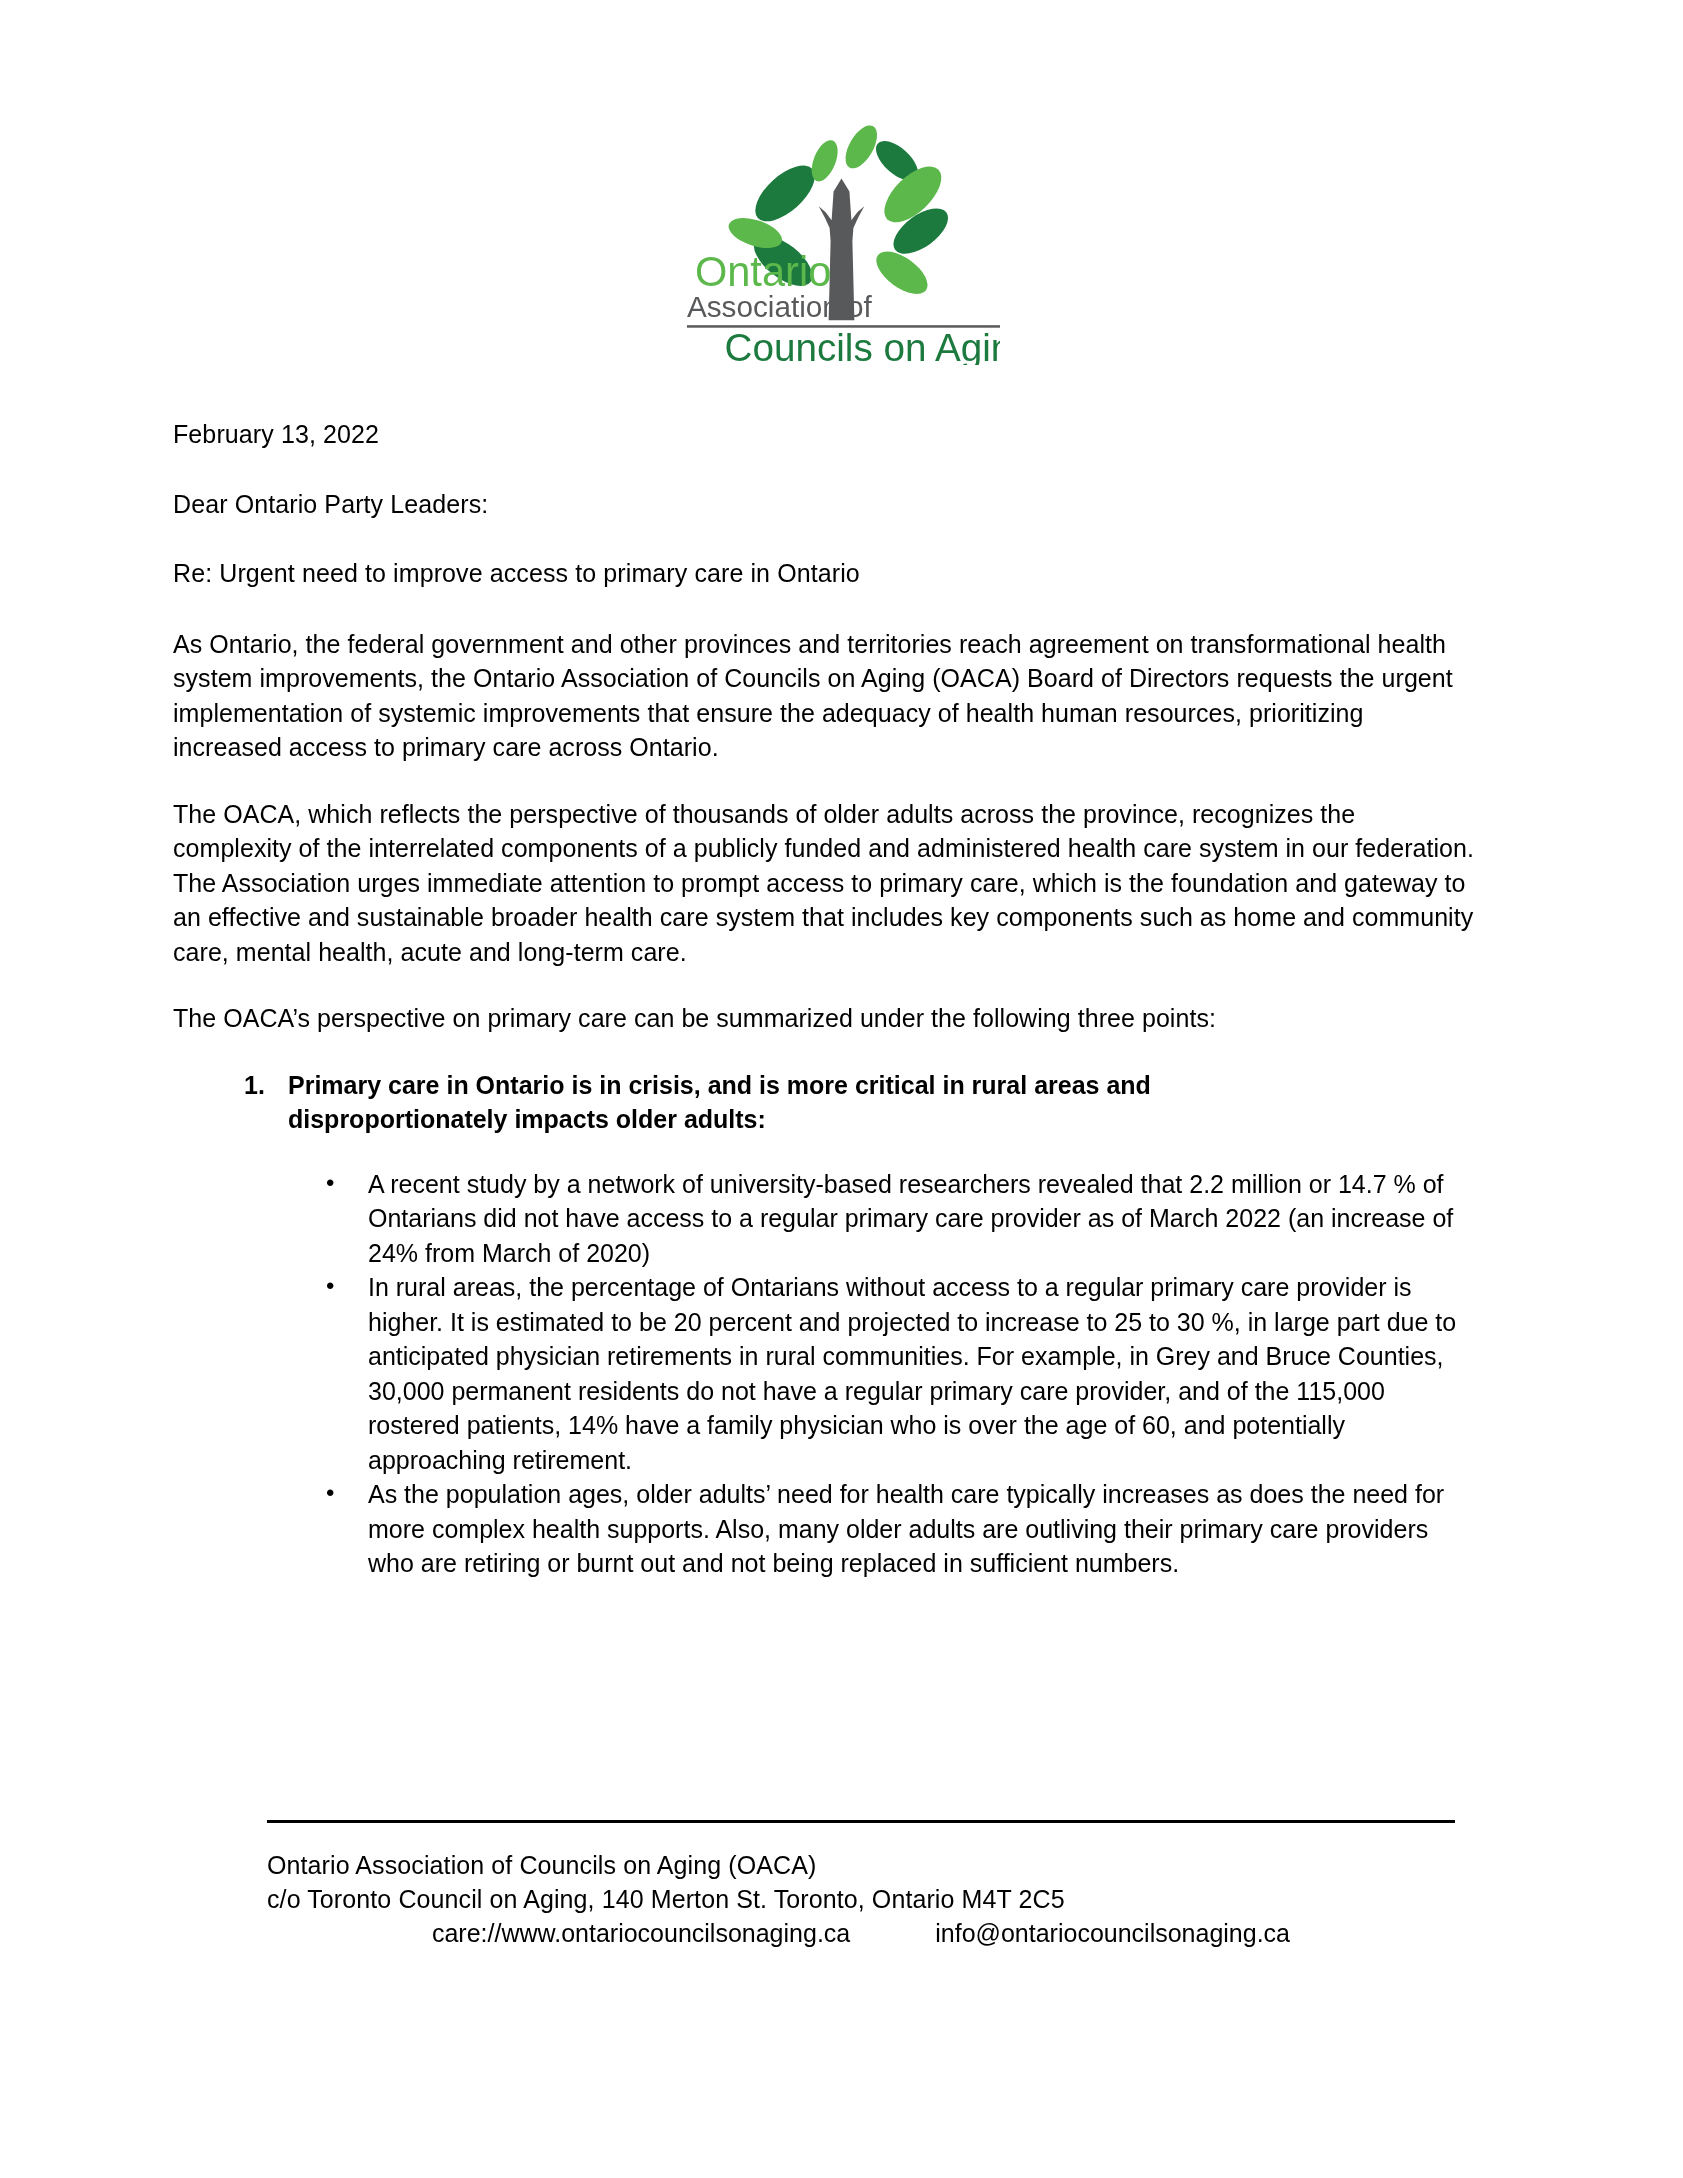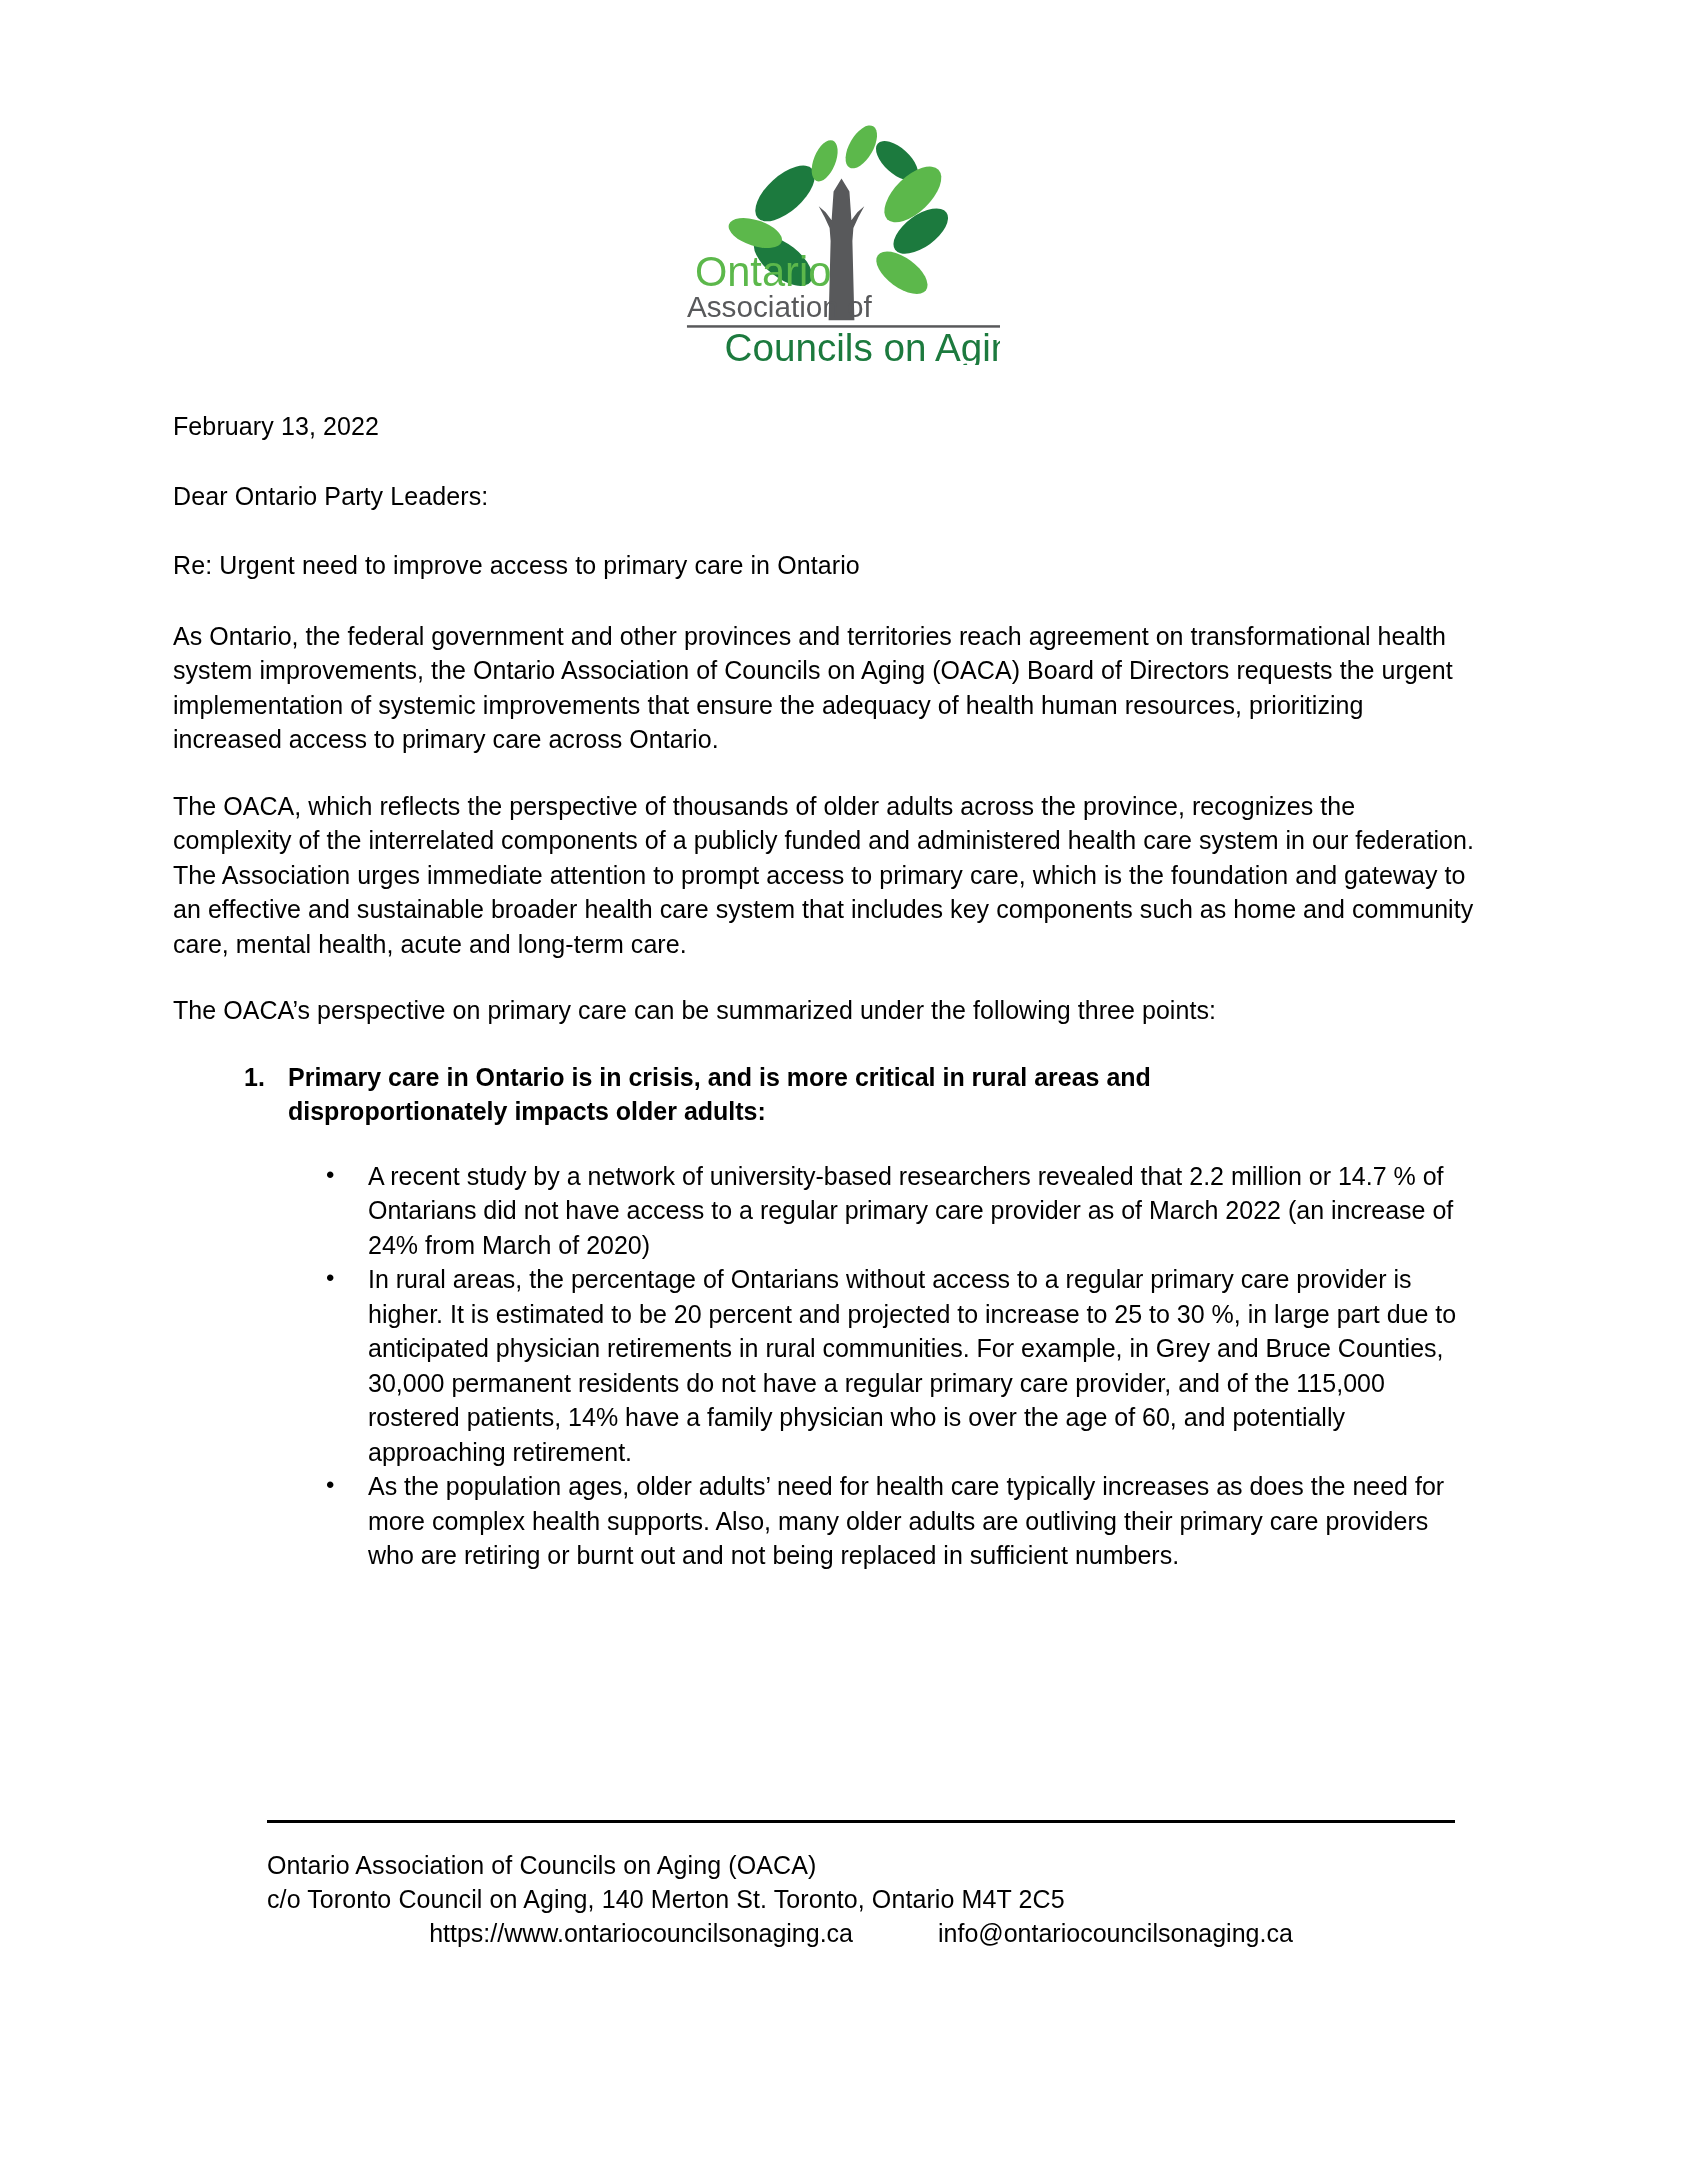--- a/index.html
+++ b/index.html
@@ -50,21 +50,21 @@
     left: 173px;
     top: 406px;
     width: 1307px;
   }
 
   .line-date,
   .line-salutation,
   .line-re {
     font-size: 25px;
     line-height: 1.30;
-    margin: 4px 0 37px 0;
+    margin: 12px 0 37px 0;
     letter-spacing: 0.1px;
   }
 
   p.para {
     font-size: 25px;
     line-height: 1.38;
     margin: 0 4px 32px 0;
     letter-spacing: 0.05px;
     text-align: left;
   }
@@ -205,19 +205,19 @@
       </li>
     </ol>
 
   </div>
 
   <div class="footer">
     <div class="footer-rule"></div>
     <div class="footer-line">Ontario Association of Councils on Aging (OACA)</div>
     <div class="footer-line">c/o Toronto Council on Aging, 140 Merton St. Toronto, Ontario M4T 2C5</div>
     <div class="footer-links">
-      <span>https://www.ontariocouncilsonaging.ca</span>
+      <span>care://www.ontariocouncilsonaging.ca</span>
       <span>info@ontariocouncilsonaging.ca</span>
     </div>
   </div>
 
 </div>
 
 
 </body></html>

